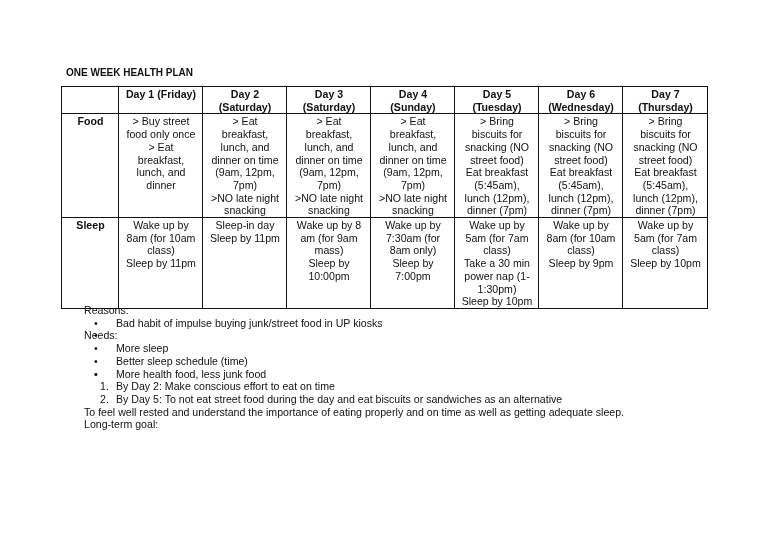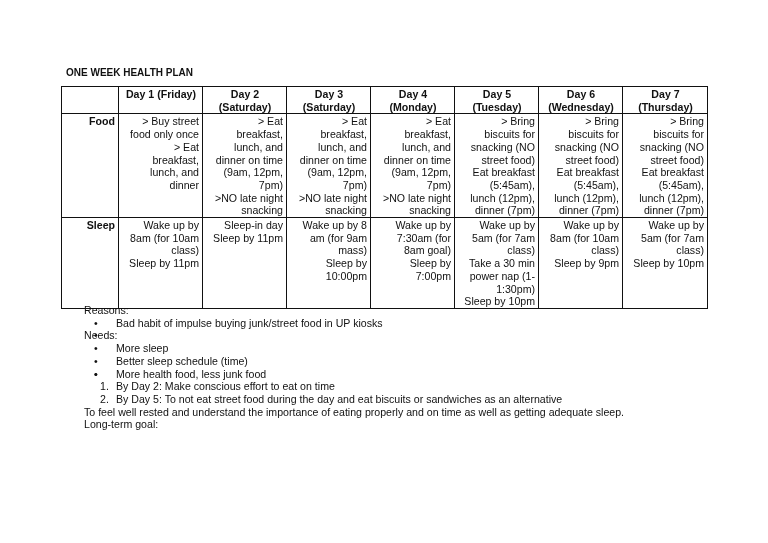--- a/index.html
+++ b/index.html
@@ -1,20 +1,20 @@
 <!DOCTYPE html>
 <html><head>
 <meta charset="utf-8">
 <style>
   html, body { margin:0; padding:0; background:#ffffff; }
   body { width:768px; height:543px; position:relative; overflow:hidden;
          font-family:"Liberation Sans", sans-serif; color:#111; font-size:10.6px; line-height:12.7px; }
   .title { position:absolute; left:66px; top:67px; font-weight:bold; font-size:10px; }
   table.plan { position:absolute; left:61px; top:86px; border-collapse:collapse; table-layout:fixed; width:646px; }
-  table.plan td, table.plan th { border:1.2px solid #111; vertical-align:top; padding:1px 3px 0 4px; text-align:right; }
+  table.plan td, table.plan th { border:1.2px solid #111; vertical-align:top; padding:1px 3px 0 4px; text-align:center; }
   table.plan th { font-weight:bold; text-align:center; padding-top:1px; }
   table.plan td.rowh { font-weight:bold; }
   tr.hdr { height:27px; }
   tr.food { height:101px; }
   tr.sleep { height:89px; }
   .line { display:block; }
   .notes { position:absolute; left:84px; top:304px; width:680px; }
   .notes .h { display:block; }
   .notes ul { margin:0; padding:0 0 0 32px; list-style:none; }
   .notes ul li { position:relative; padding-left:0; }
@@ -48,21 +48,21 @@
     <th>
           <span class="line">Day 2</span>
           <span class="line">(Saturday)</span>
         </th>
     <th>
           <span class="line">Day 3</span>
           <span class="line">(Saturday)</span>
         </th>
     <th>
           <span class="line">Day 4</span>
-          <span class="line">(Monday)</span>
+          <span class="line">(Sunday)</span>
         </th>
     <th>
           <span class="line">Day 5</span>
           <span class="line">(Tuesday)</span>
         </th>
     <th>
           <span class="line">Day 6</span>
           <span class="line">(Wednesday)</span>
         </th>
     <th>
@@ -156,21 +156,21 @@
     <td>
           <span class="line">Wake up by 8</span>
           <span class="line">am (for 9am</span>
           <span class="line">mass)</span>
           <span class="line">Sleep by</span>
           <span class="line">10:00pm</span>
         </td>
     <td>
           <span class="line">Wake up by</span>
           <span class="line">7:30am (for</span>
-          <span class="line">8am goal)</span>
+          <span class="line">8am only)</span>
           <span class="line">Sleep by</span>
           <span class="line">7:00pm</span>
         </td>
     <td>
           <span class="line">Wake up by</span>
           <span class="line">5am (for 7am</span>
           <span class="line">class)</span>
           <span class="line">Take a 30 min</span>
           <span class="line">power nap (1-</span>
           <span class="line">1:30pm)</span>

